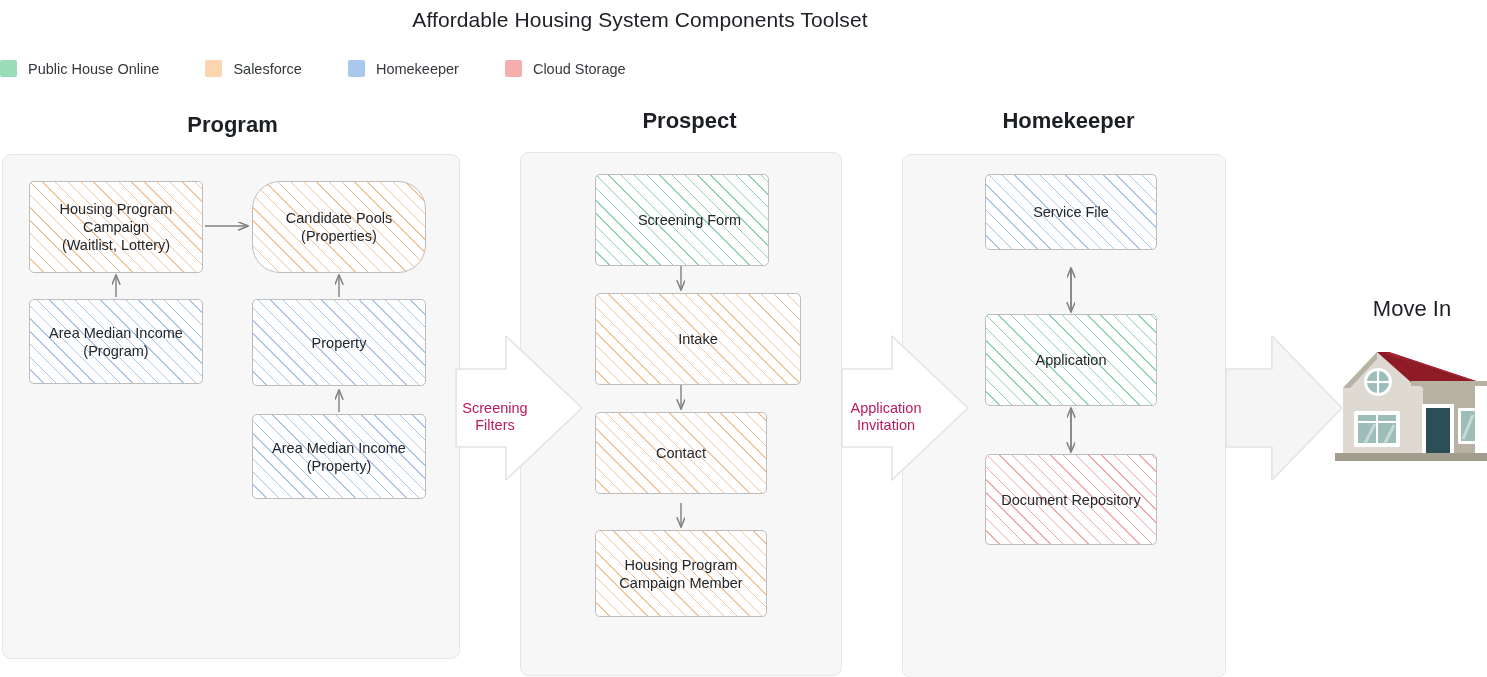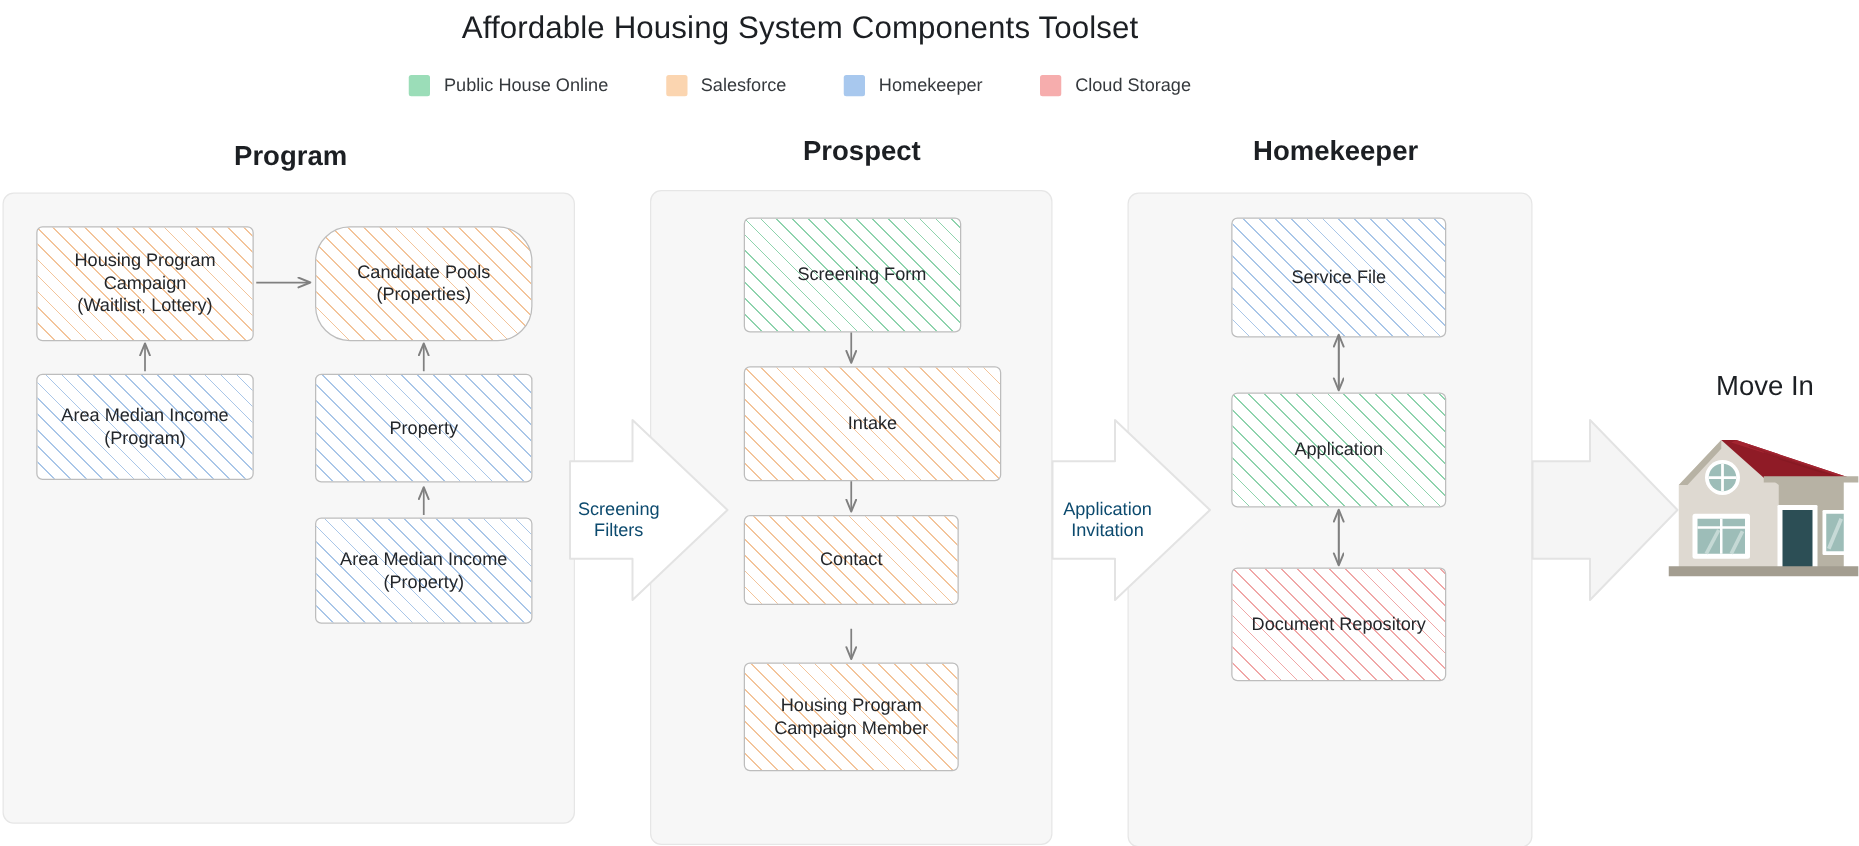--- a/index.html
+++ b/index.html
@@ -19,33 +19,33 @@
     overflow: hidden;
     background: #ffffff;
   }
 
   
   .title {
     position: absolute;
     left: 0; top: 8px;
     width: 1280px;
     text-align: center;
-    font-size: 25px;
+    font-size: 21px;
     font-weight: 400;
     letter-spacing: .1px;
     color: #1c1f23;
   }
 
   
   .legend {
     position: absolute;
     left: 0; top: 60px;
     width: 1280px;
     display: flex;
-    justify-content: center;
+    justify-content: flex-start;
     align-items: center;
     gap: 46px;
   }
   .legend-item {
     display: flex;
     align-items: center;
     gap: 11px;
   }
   .legend-swatch {
     width: 17px;
@@ -112,21 +112,21 @@
 
   
   .chev {
     position: absolute;
     z-index: 4;
   }
   .chev-label {
     position: absolute;
     font-size: 14.5px;
     line-height: 17px;
-    color: #0c4a6e;
+    color: #be185d;
     text-align: center;
     white-space: pre-line;
     z-index: 5;
   }
 
   
   .movein-title {
     position: absolute;
     font-size: 22px;
     color: #1c1f23;
@@ -219,29 +219,29 @@
     <span>Area Median Income
 (Property)</span>
   </div>
 
   <div class="node hatch-green" style="left:595px; top:174px; width:174px; height:92px;padding-left:23px;">
     <span>Screening Form</span>
   </div>
   <div class="node hatch-orange" style="left:595px; top:293px; width:206px; height:92px;">
     <span>Intake</span>
   </div>
-  <div class="node hatch-orange" style="left:595px; top:412px; width:172px; height:72px;">
+  <div class="node hatch-orange" style="left:595px; top:412px; width:172px; height:82px;">
     <span>Contact</span>
   </div>
   <div class="node hatch-orange" style="left:595px; top:530px; width:172px; height:87px;">
     <span>Housing Program
 Campaign Member</span>
   </div>
 
-  <div class="node hatch-blue" style="left:985px; top:174px; width:172px; height:96px;">
+  <div class="node hatch-blue" style="left:985px; top:174px; width:172px; height:76px;">
     <span>Service File</span>
   </div>
   <div class="node hatch-green" style="left:985px; top:314px; width:172px; height:92px;">
     <span>Application</span>
   </div>
   <div class="node hatch-pink" style="left:985px; top:454px; width:172px; height:91px;">
     <span>Document Repository</span>
   </div>
 
   <svg class="chev" style="left:452px; top:332px; width:134px; height:152px;" viewBox="0 0 134 152">

